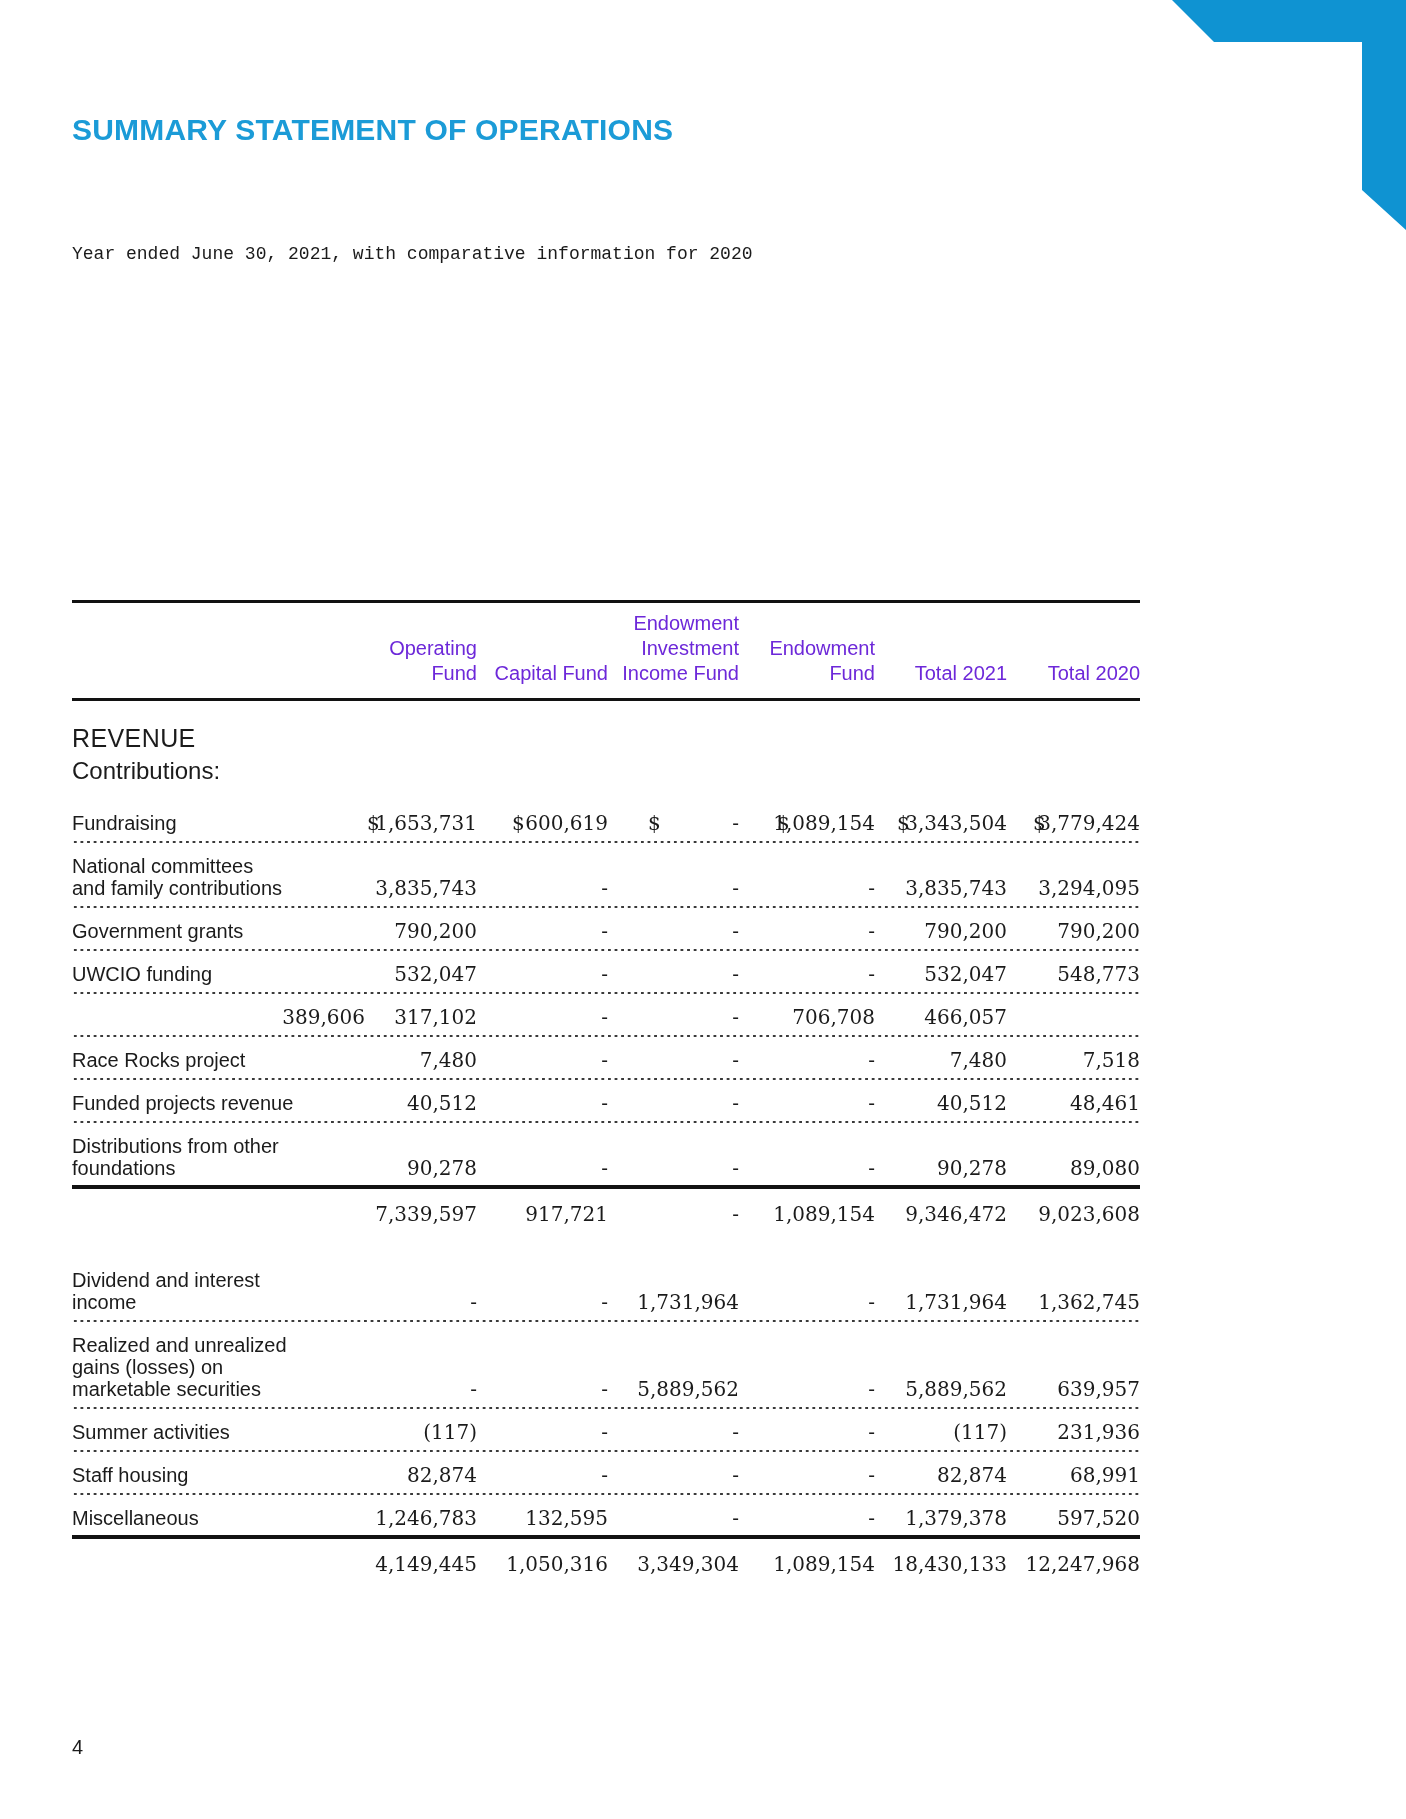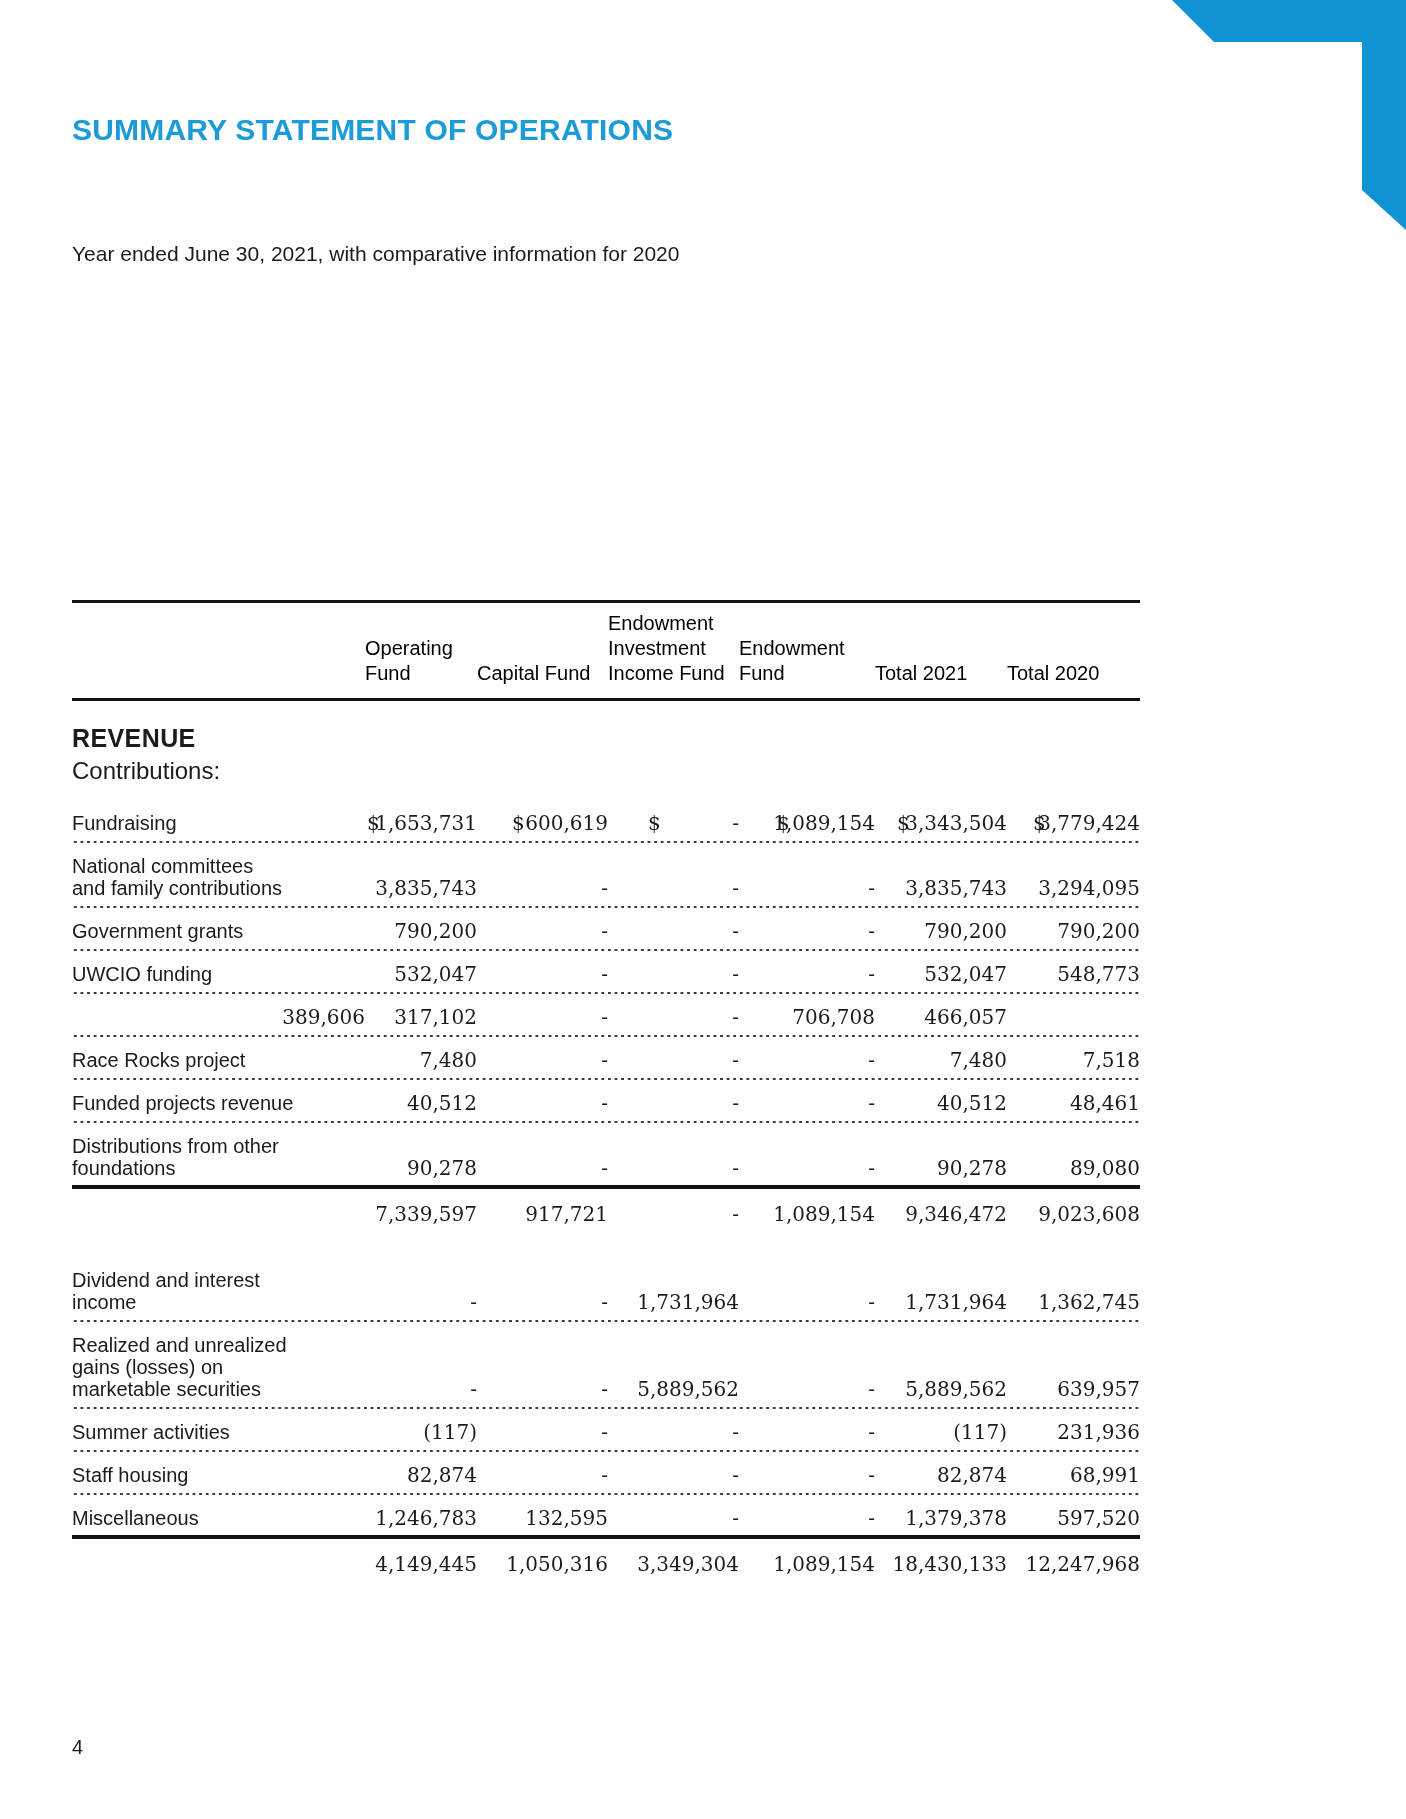--- a/index.html
+++ b/index.html
@@ -13,41 +13,41 @@
   }
   .corner-decor{position:absolute;top:0;right:0;}
 
   .doc-title{
     position:absolute;left:72px;top:110px;
     font-size:30px;font-weight:bold;line-height:40px;
     letter-spacing:0.2px;
   }
   .doc-subtitle{
     position:absolute;left:72px;top:240px;
-    font-family:Liberation Sans, sans-serif;
-    font-size:21px;line-height:28px;color:#1b1b1b;
+    font-family:Liberation Mono, monospace;
+    font-size:18px;line-height:28px;color:#1b1b1b;
   }
 
   .table-wrap{position:absolute;left:72px;top:600px;width:1068px;}
   .rule-top{height:3px;background:#121212;}
   .rule-header{height:3px;background:#121212;}
 
   .grid-row{
     display:grid;
     grid-template-columns:293px 112px 131px 131px 136px 132px 133px;
     align-items:end;
   }
   .header-row{padding:8px 0 12px 0;}
   .hcell{
-    font-size:20px;line-height:25px;color:#000000;
+    text-align:right;font-size:20px;line-height:25px;color:#6d28d9;
   }
   .hcell.spacer{text-align:left;}
 
   .section-heading{
-    font-size:25px;font-weight:bold;letter-spacing:0.4px;
+    font-size:25px;font-weight:normal;letter-spacing:0.4px;
     margin-top:22px;line-height:30px;
   }
   .subsection-heading{
     font-size:24px;line-height:26px;margin-top:5px;
   }
   .rows{margin-top:18px;}
 
   .data-row{padding:10px 0 5px 0;}
   .data-row .label{
     font-size:20px;line-height:22px;text-align:left;

